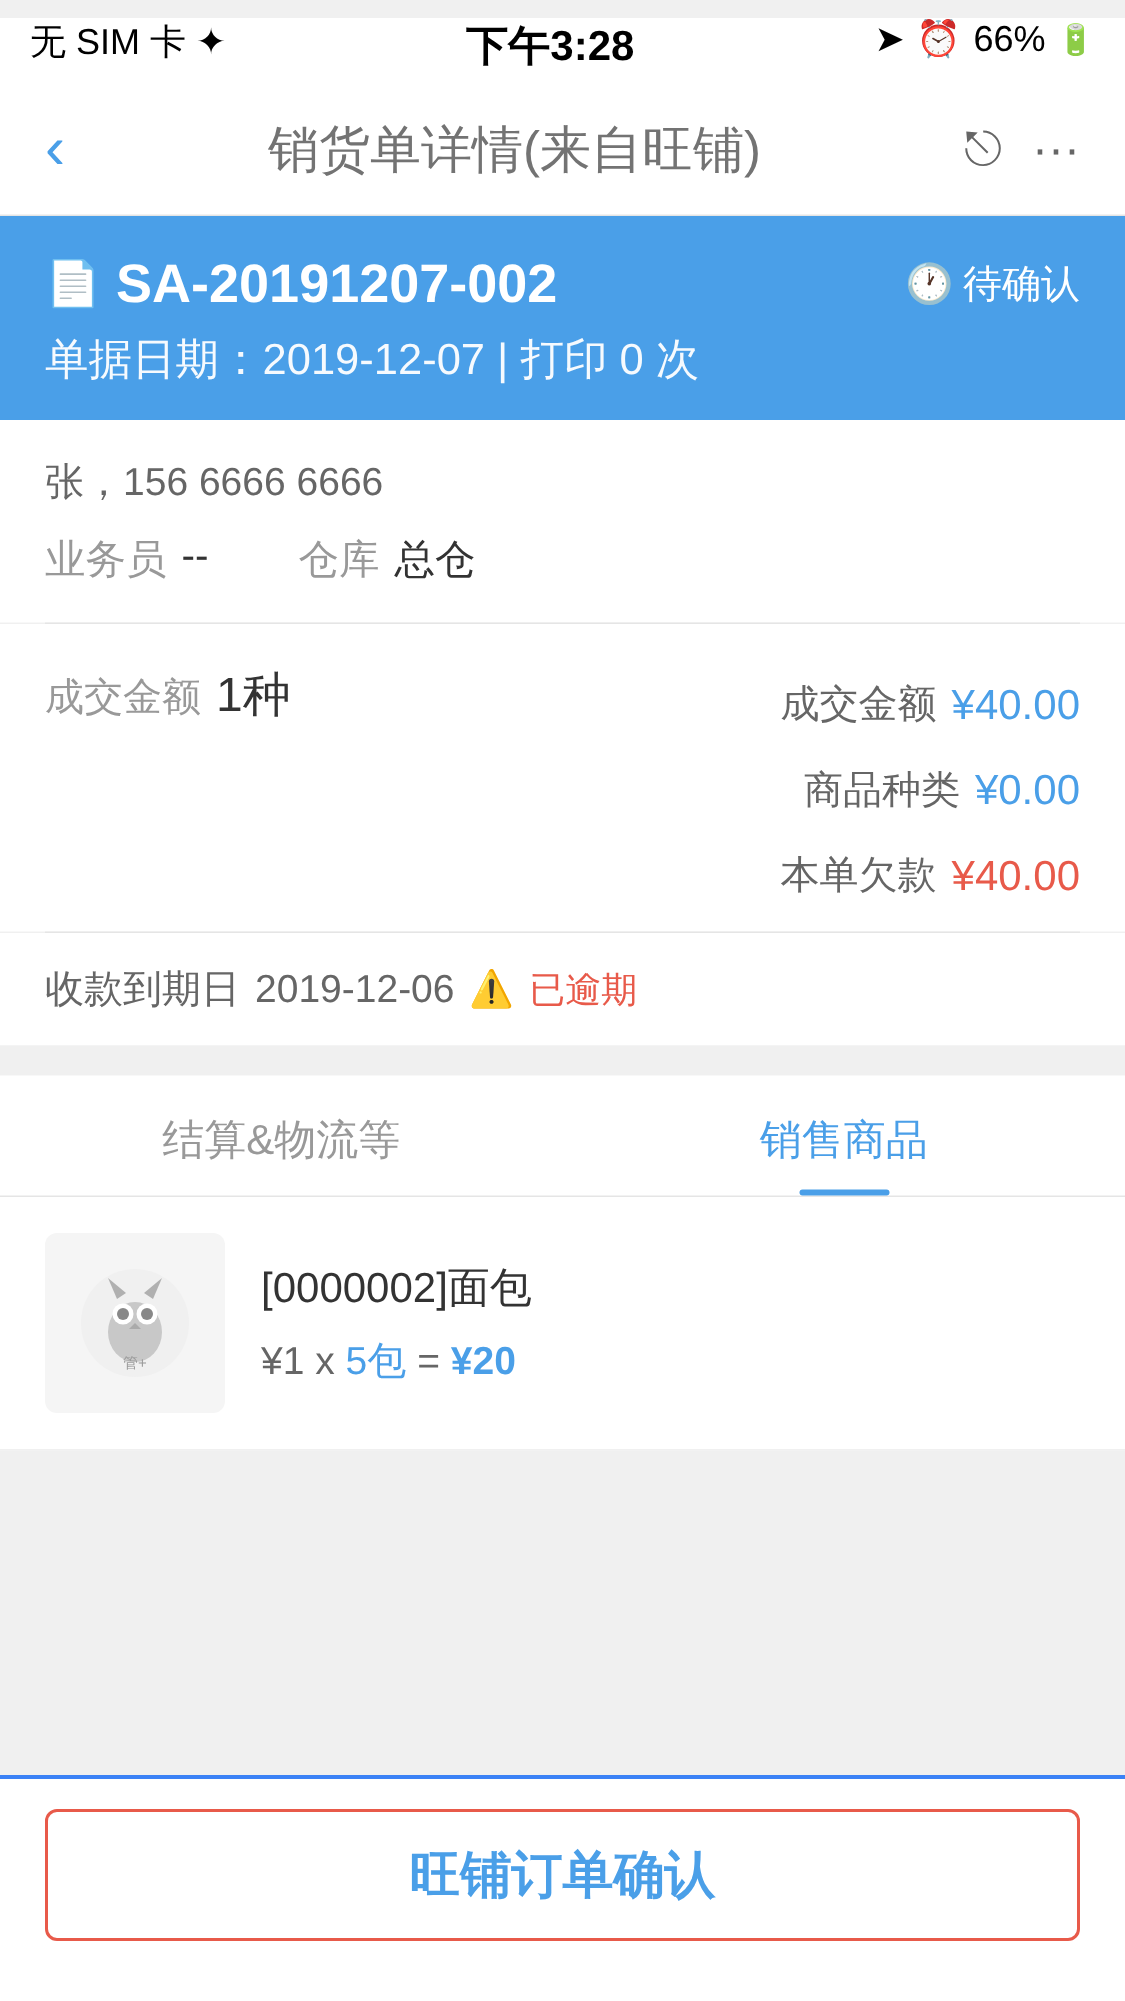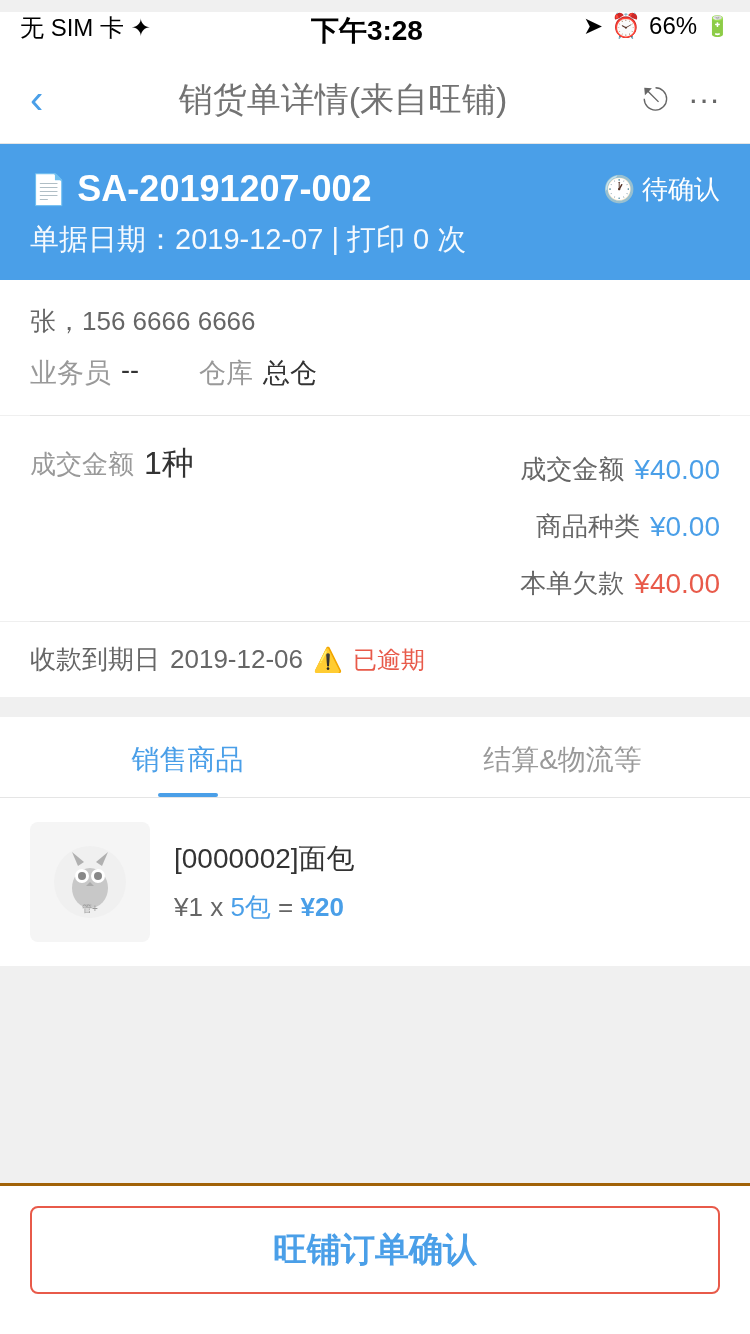--- a/index.html
+++ b/index.html
@@ -269,21 +269,21 @@
     }
 
     
     .confirm-btn-wrap {
       position: fixed;
       bottom: 0;
       left: 0;
       width: 750px;
       background: #fff;
       padding: 20px 30px 40px;
-      border-top: 3px solid #a16207;
+      border-top: 3px solid #3b82f6;
     }
     .confirm-btn {
       width: 100%;
       height: 88px;
       border: 2px solid #e85a4a;
       background: #fff;
       color: #4a9fe8;
       font-size: 34px;
       font-weight: 600;
       border-radius: 8px;
@@ -378,22 +378,22 @@
 <div class="due-section">
   <span>收款到期日</span>
   <span>2019-12-06</span>
   <span style="color:#e85a4a; font-size:24px;">⚠️</span>
   <span class="overdue-badge">已逾期</span>
 </div>
 
 <div class="section-gap"></div>
 
 <div class="tabs">
+  <div class="tab">结算&amp;物流等</div>
   <div class="tab active">销售商品</div>
-  <div class="tab">结算&amp;物流等</div>
 </div>
 
 <div class="product-list">
   <div class="product-item">
     <div class="product-thumb">
 
       <svg width="80" height="80" viewBox="0 0 80 80" fill="none">
         <circle cx="40" cy="40" r="36" fill="#f0f0f0"></circle>
 
         <ellipse cx="40" cy="46" rx="18" ry="20" fill="#c8c8c8"></ellipse>

